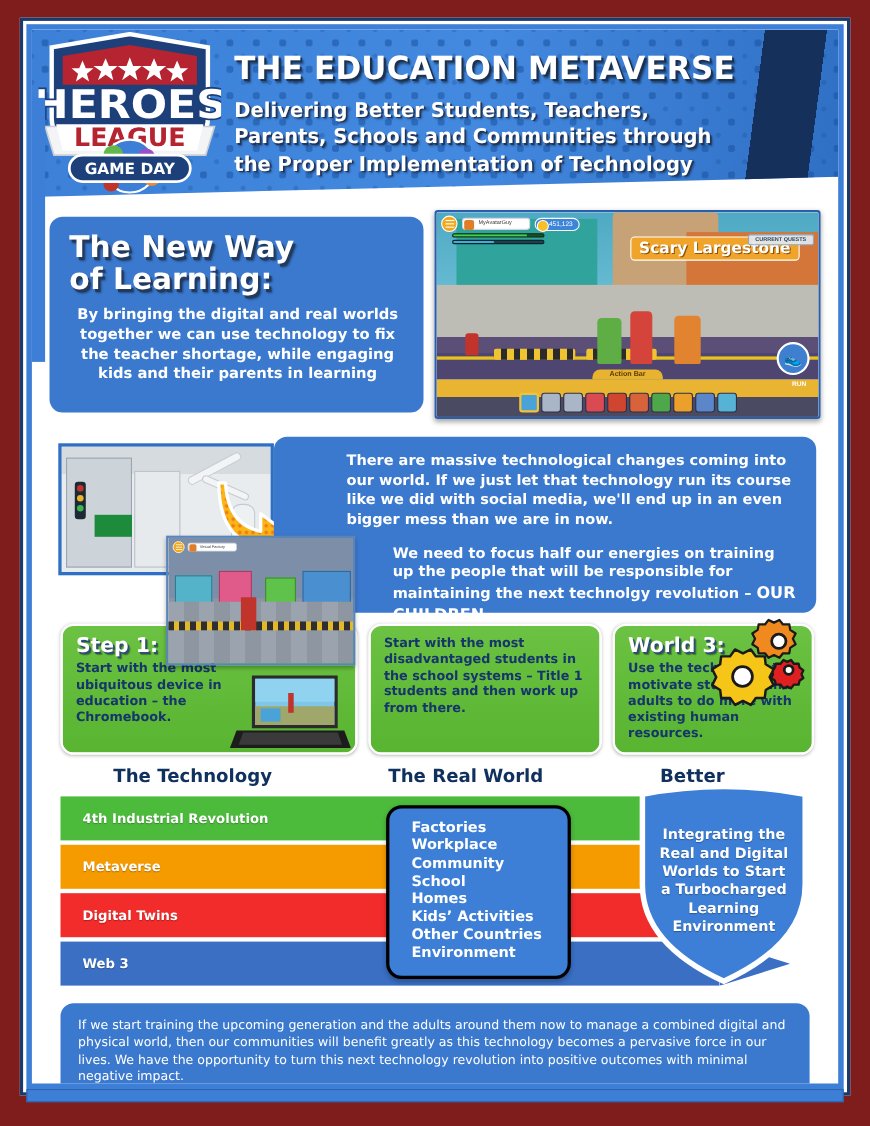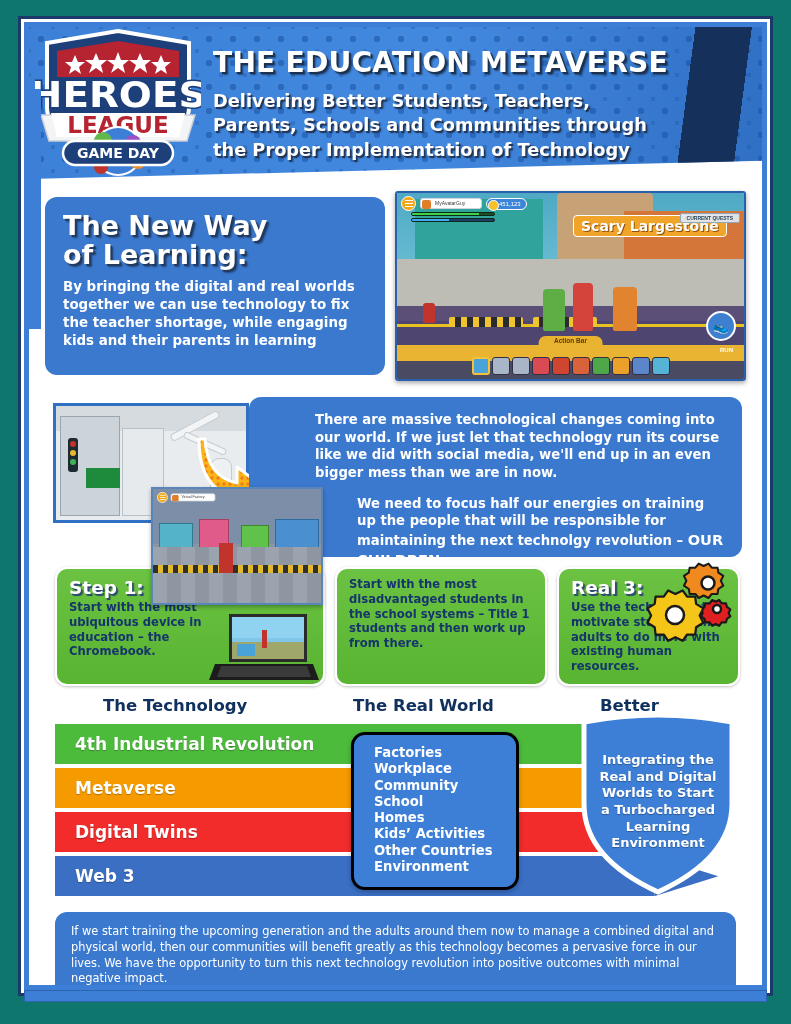--- a/index.html
+++ b/index.html
@@ -7,21 +7,21 @@
     width: 791px; height: 1024px;
     background: #ffffff;
     font-family: "Liberation Sans", sans-serif;
     overflow: hidden;
   }
 
   
   #poster {
     position: relative;
     width: 791px; height: 1024px;
-    background: #0f766e;
+    background: #7f1d1d;
     padding: 14px 1px 8px 16px;
   }
   .outer-frame {
     position: absolute;
     left: 18px; top: 16px; right: 18px; bottom: 28px;
     border: 3px solid #1b3a6b;
     background: #ffffff;
   }
   .inner-blue-band {
     position: absolute;
@@ -100,21 +100,21 @@
     height: 178px;
   }
   .newway h2 {
     font-size: 27px; font-weight: 700; line-height: 1.08;
     color: #ffffff; font-family: "DejaVu Sans", sans-serif;
     text-shadow: 2px 2px 0 #223a5e, 3px 3px 2px rgba(0,0,0,.4);
   }
   .newway p {
     margin-top: 9px;
     font-size: 13.4px; font-weight: 700; line-height: 1.33;
-    color: #ffffff; font-family: "DejaVu Sans", sans-serif;
+    color: #ffffff; font-family: "DejaVu Sans", sans-serif; text-align: center;
   }
   .game-shot-1 {
     flex: 1 1 auto; position: relative;
     border: 2px solid #2a5fae; border-radius: 3px;
     overflow: hidden; height: 190px;
     box-shadow: 0 2px 5px rgba(0,0,0,.35);
   }
 
   
   .scene { position: absolute; inset: 0; overflow: hidden; }
@@ -274,21 +274,21 @@
 
   .bands { position: absolute; left: 16px; right: 16px; top: 28px; height: 172px; }
   .band { position: absolute; left: 0; width: 100%; height: 40px; }
   .band .body { position:absolute; left:0; top:0; height:100%; width: 88%; }
   .band .tip {
     position:absolute; top:0; height:100%; width: 64px; left: 88%;
     clip-path: polygon(0 0, 100% 50%, 0 100%);
   }
   .band label {
     position: absolute; left: 20px; top: 50%; transform: translateY(-50%);
-    font-size: 17px; font-weight: 700; color: #ffffff;
+    font-size: 12px; font-weight: 700; color: #ffffff;
     font-family: "DejaVu Sans", sans-serif;
     text-shadow: 0 1px 1px rgba(0,0,0,.28);
     white-space: nowrap;
   }
   .b1 { top: 0; }   .b2 { top: 44px; } .b3 { top: 88px; } .b4 { top: 132px; }
 
   .realworld-box {
     position: absolute; left: 312px; top: 36px; width: 168px; height: 158px;
     background: #3d7fd6; border: 3px solid #000000; border-radius: 14px;
     padding: 10px 0 0 20px; z-index: 6;
@@ -496,21 +496,21 @@
             <path d="M8 56 L106 56 L112 72 L2 72 Z" fill="#1c1c1c"></path>
             <path d="M14 58 L100 58 L104 69 L10 69 Z" fill="#3a3a3a"></path>
           </svg>
         </div>
 
         <div class="step s2">
           <p>Start with the most disadvantaged students in the school systems – Title 1 students and then work up from there.</p>
         </div>
 
         <div class="step s3">
-          <h3>Real 3:</h3>
+          <h3>World 3:</h3>
           <p>Use the technology to motivate students and adults to do more with existing human resources.</p>
           <svg class="gears" viewBox="0 0 96 86">
             <g stroke="#1a1a1a" stroke-width="2.5" stroke-linejoin="round">
               <path d="M62 4 l6 3 6-3 4 5 7 0 1 6 6 4 -3 6 3 6 -6 4 -1 6 -7 0 -4 5 -6-3 -6 3 -4-5 -7 0 -1-6 -6-4 3-6 -3-6 6-4 1-6 7 0z" fill="#f08a1e" transform="translate(-2,0) scale(.82) translate(12,4)"></path>
               <circle cx="68" cy="26" r="6.5" fill="#ffffff"></circle>
               <path d="M76 44 l4 2 4-2 3 4 5 0 1 4 4 3 -2 4 2 4 -4 3 -1 4 -5 0 -3 4 -4-2 -4 2 -3-4 -5 0 -1-4 -4-3 2-4 -2-4 4-3 1-4 5 0z" fill="#e02020" transform="scale(.86) translate(8,6)"></path>
               <circle cx="77" cy="52" r="4" fill="#ffffff"></circle>
               <path d="M38 26 l8 4 8-4 5 7 9 0 1 8 8 5 -4 8 4 8 -8 5 -1 8 -9 0 -5 7 -8-4 -8 4 -5-7 -9 0 -1-8 -8-5 4-8 -4-8 8-5 1-8 9 0z" fill="#f5c518" transform="translate(-6,10) scale(.9)"></path>
               <circle cx="35" cy="58" r="9" fill="#ffffff"></circle>
             </g>

